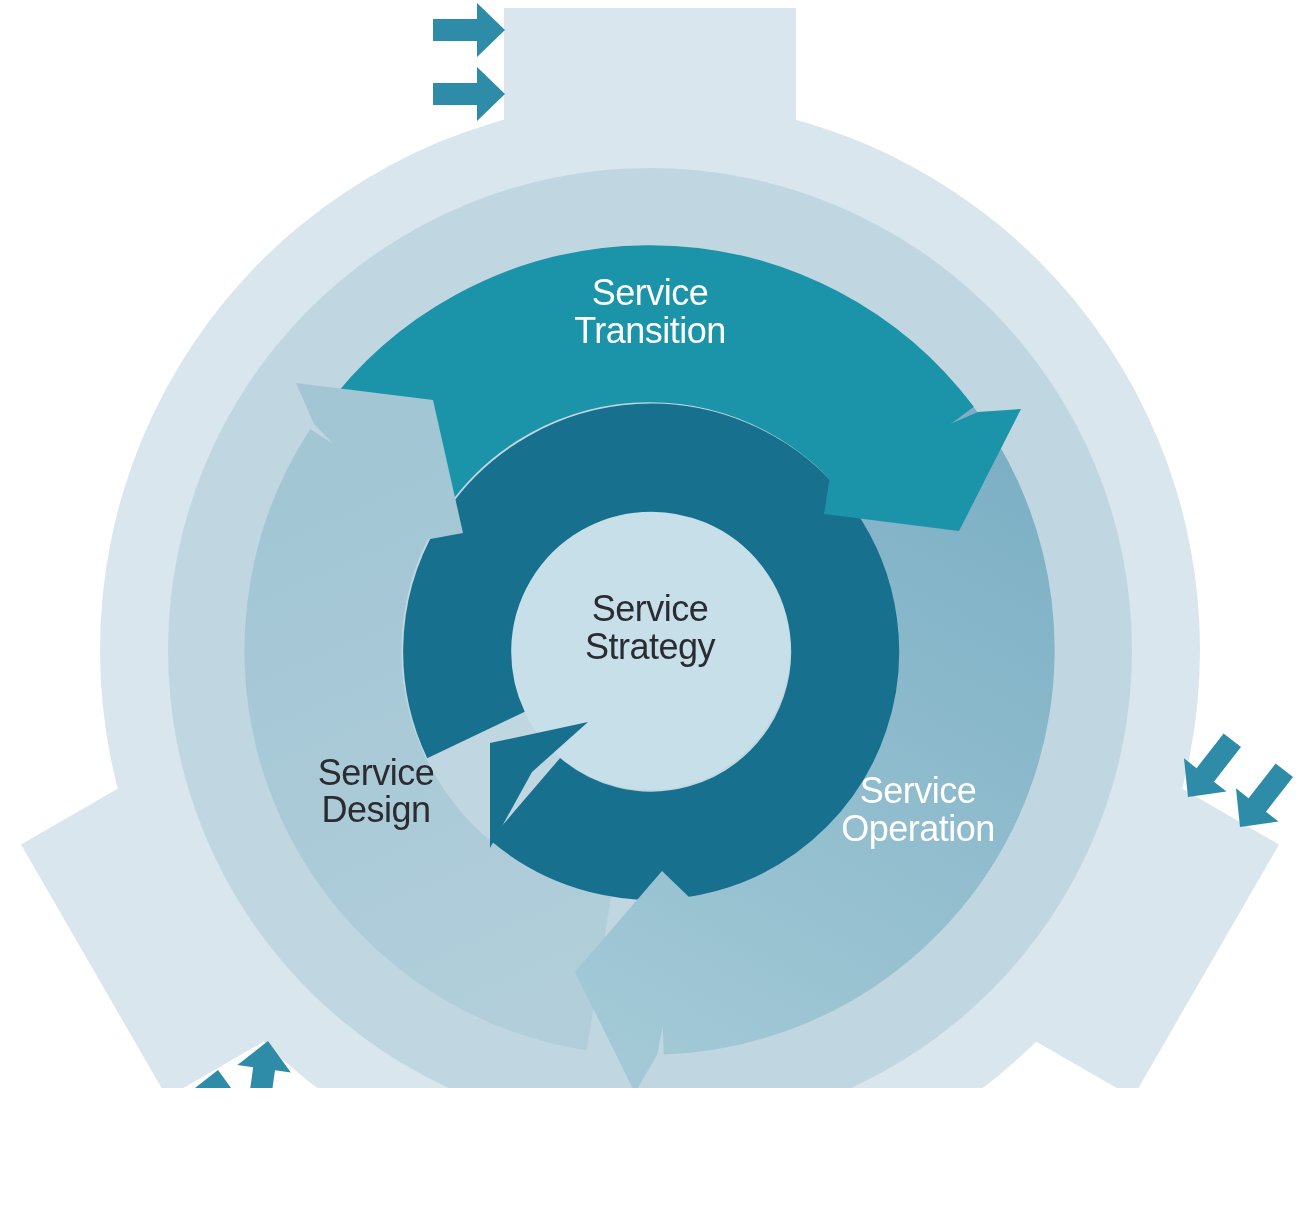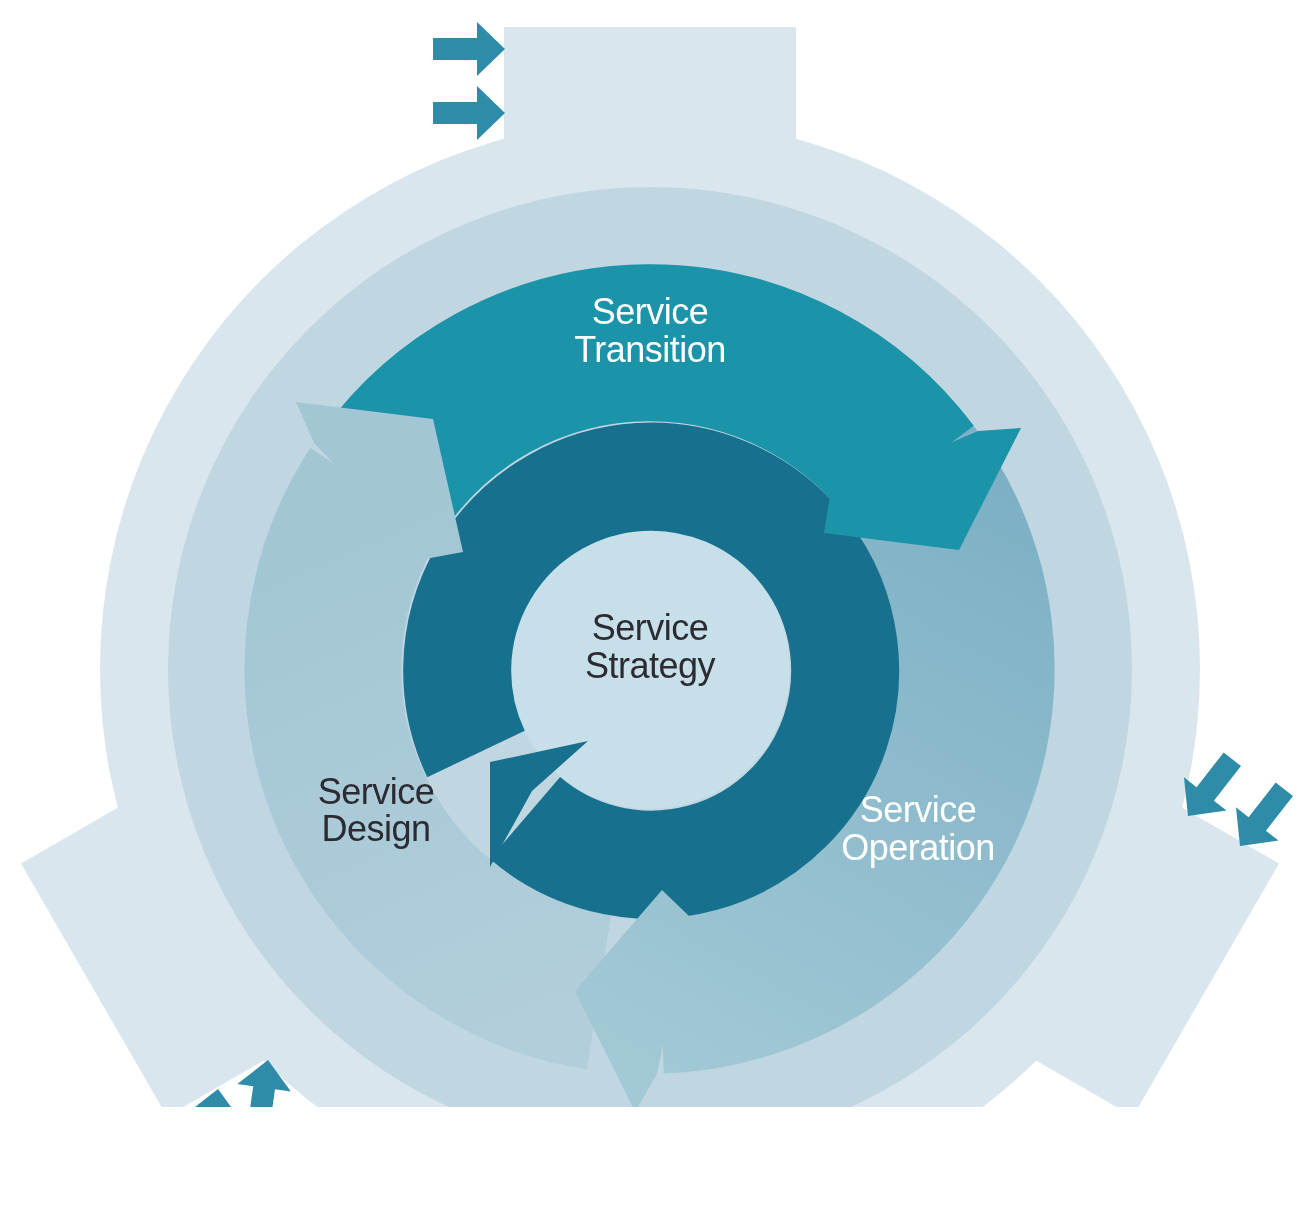--- a/index.html
+++ b/index.html
@@ -1,16 +1,16 @@
 <!DOCTYPE html>
 <html><head>
 <meta charset="utf-8">
 <style>
   html,body{margin:0;padding:0;background:#ffffff;}
-  .stage{width:1316px;height:1088px;position:relative;overflow:hidden;margin-top:19px;}
+  .stage{width:1316px;height:1088px;position:relative;overflow:hidden;}
   .label{font-family:"Liberation Sans", sans-serif;font-size:36px;letter-spacing:-0.5px;text-anchor:middle;}
   svg{display:block;}
 </style>
 </head>
 <body>
 
 <div class="stage">
 <svg width="1316" height="1216" viewBox="0 0 1316 1216">
   <defs>
     <linearGradient id="opGrad" gradientUnits="userSpaceOnUse" x1="950" y1="430" x2="610" y2="1050">

